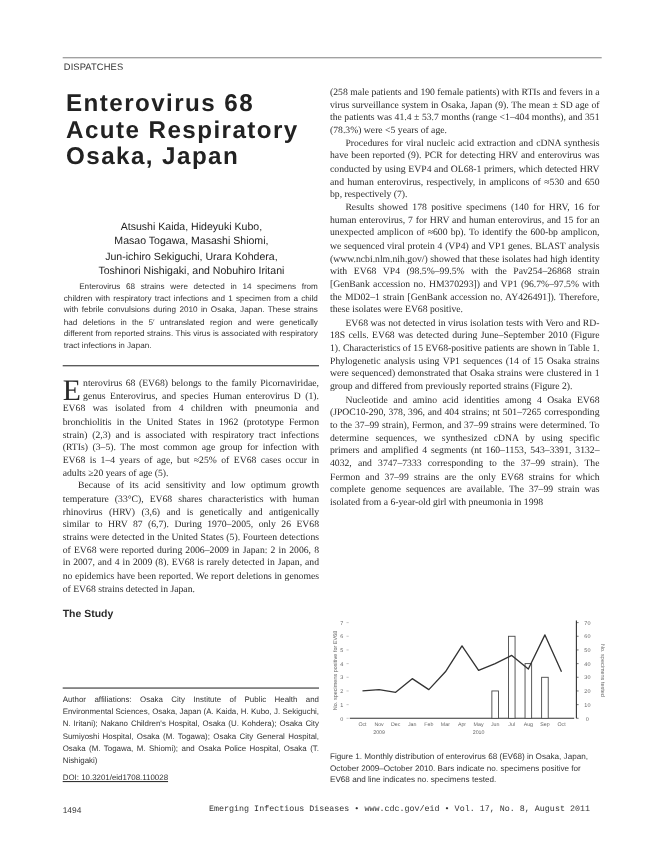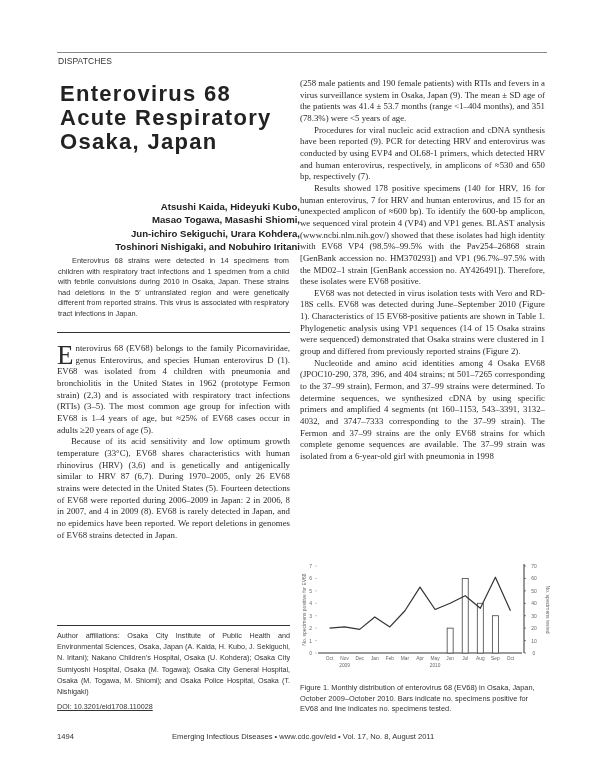--- a/index.html
+++ b/index.html
@@ -4,42 +4,42 @@
 <style>
   html, body { margin: 0; padding: 0; background: #ffffff; }
   body { width: 600px; height: 776px; position: relative; overflow: hidden; color: #222; }
   .sans { font-family: "Liberation Sans", "DejaVu Sans", sans-serif; }
   .serif { font-family: "Liberation Serif", "DejaVu Serif", serif; }
 
   .top-rule { position: absolute; left: 57px; top: 52px; width: 490px; height: 1px; background: #8a8a8a; }
   .section-label { position: absolute; left: 58px; top: 56px; font-size: 8.5px; letter-spacing: 0.1px; color: #333; }
 
   .title { position: absolute; left: 60px; top: 82px; width: 228px; text-align: left; font-size: 22px; line-height: 24px; font-weight: bold; letter-spacing: 1.3px; color: #222; }
-  .authors { position: absolute; left: 72px; top: 200px; width: 228px; text-align: right; font-size: 9.6px; line-height: 13.4px; font-weight: bold; color: #222; }
+  .authors { position: absolute; left: 60px; top: 200px; width: 228px; text-align: center; font-size: 9.6px; line-height: 13.4px; font-weight: normal; color: #222; }
 
   .abstract { position: absolute; left: 57px; top: 255px; width: 233px; font-size: 7.4px; line-height: 10.5px; text-align: justify; color: #333; }
   .abstract p { margin: 1px; text-indent: 14px; }
   .abstract-rule { position: absolute; left: 57px; top: 332px; width: 233px; height: 1px; background: #333; }
 
   .col { position: absolute; width: 233px; font-size: 8.8px; line-height: 11.65px; text-align: justify; color: #2a2a2a; }
   .col p { margin: 0; text-indent: 14px; }
   .col p.noindent { text-indent: 0; }
   .dropcap { float: left; font-size: 27px; line-height: 22px; margin: 1px 2px 0 0; font-family: "Liberation Serif", serif; }
   .heading { font-family: "Liberation Sans", sans-serif; font-weight: bold; font-size: 9.5px; margin: 12px 0 2px 0; }
 
   .aff-rule { position: absolute; left: 57px; top: 625px; width: 233px; height: 1px; background: #333; }
   .aff { position: absolute; left: 57px; top: 630px; width: 233px; font-size: 7.2px; line-height: 11.2px; text-align: justify; color: #333; }
   .doi { position: absolute; left: 57px; top: 702px; font-size: 7.2px; color: #333; text-decoration: underline; }
 
   .chart { position: absolute; left: 300px; top: 560px; width: 260px; height: 115px; }
   .caption { position: absolute; left: 300px; top: 683px; width: 245px; font-size: 7.4px; line-height: 10.5px; color: #333; }
 
   .footer { position: absolute; left: 57px; top: 732px; width: 490px; font-size: 7.6px; color: #333; }
   .footer .page { position: absolute; left: 0; top: 0; }
-  .footer .journal { position: absolute; left: 115px; top: 0; }
+  .footer .journal { position: absolute; left: 133px; top: 0; font-family: Liberation Mono, monospace; }
 </style>
 </head>
 <body>
 
 <div class="top-rule"></div>
 <div class="section-label sans">DISPATCHES</div>
 
 <div class="title sans">
   <div>Enterovirus 68</div>
   <div>Acute Respiratory</div>
@@ -54,20 +54,21 @@
 </div>
 
 <div class="abstract sans">
   <p>Enterovirus 68 strains were detected in 14 specimens from children with respiratory tract infections and 1 specimen from a child with febrile convulsions during 2010 in Osaka, Japan. These strains had deletions in the 5′ untranslated region and were genetically different from reported strains. This virus is associated with respiratory tract infections in Japan.</p>
 </div>
 <div class="abstract-rule"></div>
 
 <div class="col serif" style="left:57px; top:343px;">
   <p class="noindent"><span class="dropcap">E</span><span>nterovirus 68 (EV68) belongs to the family Picornaviridae, genus Enterovirus, and species Human enterovirus D (1). EV68 was isolated from 4 children with pneumonia and bronchiolitis in the United States in 1962 (prototype Fermon strain) (2,3) and is associated with respiratory tract infections (RTIs) (3–5). The most common age group for infection with EV68 is 1–4 years of age, but ≈25% of EV68 cases occur in adults ≥20 years of age (5).</span></p>
   <p>Because of its acid sensitivity and low optimum growth temperature (33°C), EV68 shares characteristics with human rhinovirus (HRV) (3,6) and is genetically and antigenically similar to HRV 87 (6,7). During 1970–2005, only 26 EV68 strains were detected in the United States (5). Fourteen detections of EV68 were reported during 2006–2009 in Japan: 2 in 2006, 8 in 2007, and 4 in 2009 (8). EV68 is rarely detected in Japan, and no epidemics have been reported. We report deletions in genomes of EV68 strains detected in Japan.</p>
+  <div class="heading">The Study</div>
 </div>
 
 <div class="aff-rule"></div>
 <div class="aff sans">Author affiliations: Osaka City Institute of Public Health and Environmental Sciences, Osaka, Japan (A. Kaida, H. Kubo, J. Sekiguchi, N. Iritani); Nakano Children's Hospital, Osaka (U. Kohdera); Osaka City Sumiyoshi Hospital, Osaka (M. Togawa); Osaka City General Hospital, Osaka (M. Togawa, M. Shiomi); and Osaka Police Hospital, Osaka (T. Nishigaki)</div>
 <div class="doi sans">DOI: 10.3201/eid1708.110028</div>
 
 <div class="col serif" style="left:300px; top:78px; width:245px;">
   <p class="noindent">(258 male patients and 190 female patients) with RTIs and fevers in a virus surveillance system in Osaka, Japan (9). The mean ± SD age of the patients was 41.4 ± 53.7 months (range &lt;1–404 months), and 351 (78.3%) were &lt;5 years of age.</p>
   <p>Procedures for viral nucleic acid extraction and cDNA synthesis have been reported (9). PCR for detecting HRV and enterovirus was conducted by using EVP4 and OL68-1 primers, which detected HRV and human enterovirus, respectively, in amplicons of ≈530 and 650 bp, respectively (7).</p>
   <p>Results showed 178 positive specimens (140 for HRV, 16 for human enterovirus, 7 for HRV and human enterovirus, and 15 for an unexpected amplicon of ≈600 bp). To identify the 600-bp amplicon, we sequenced viral protein 4 (VP4) and VP1 genes. BLAST analysis (www.ncbi.nlm.nih.gov/) showed that these isolates had high identity with EV68 VP4 (98.5%–99.5% with the Pav254–26868 strain [GenBank accession no. HM370293]) and VP1 (96.7%–97.5% with the MD02–1 strain [GenBank accession no. AY426491]). Therefore, these isolates were EV68 positive.</p>

